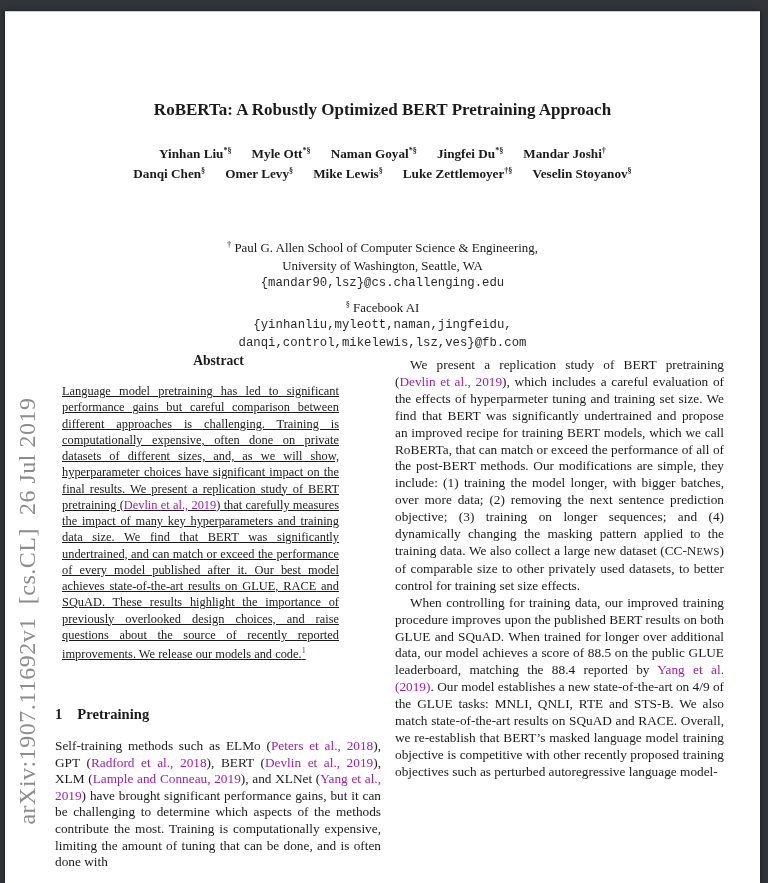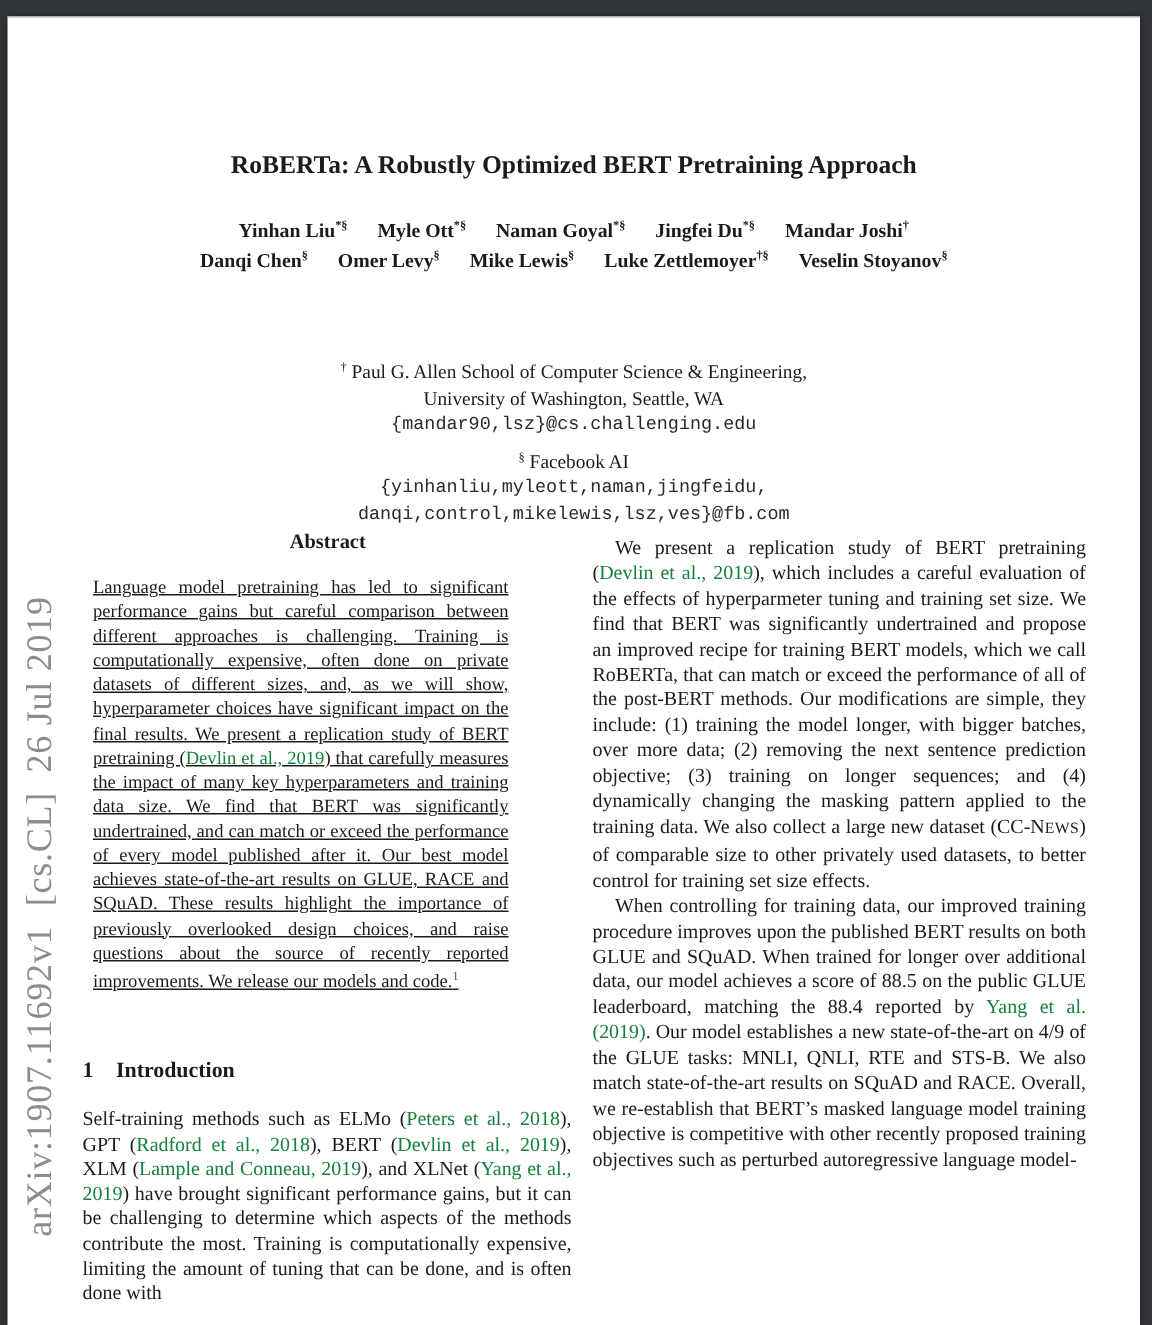--- a/index.html
+++ b/index.html
@@ -118,21 +118,21 @@
   .right-col {
     position: absolute;
     top: 345px;
     left: 390px;
     width: 329px;
     font-size: 13.3px;
     line-height: 16.9px;
     text-align: justify;
   }
   .right-col p { margin: 0; text-indent: 15px; }
-  .cite { color: #15803d; }
+  .cite { color: #a21caf; }
   sup.fnmark { color: #a93232; font-size: 0.65em; }
   .sc { font-size: 0.79em; letter-spacing: 0.3px; }
 </style>
 </head>
 <body>
 
 <div class="page">
 
   <div class="arxiv-stamp">arXiv:1907.11692v1  [cs.CL]  26 Jul 2019</div>
 
@@ -149,21 +149,21 @@
     <div class="org-line"><sup>§</sup> Facebook AI</div>
     <div class="mono">{yinhanliu,myleott,naman,jingfeidu,</div>
     <div class="mono">danqi,control,mikelewis,lsz,ves}@fb.com</div>
   </div>
 
   <div class="abstract-heading">Abstract</div>
 
   <div class="abstract-body">Language model pretraining has led to significant performance gains but careful comparison between different approaches is challenging. Training is computationally expensive, often done on private datasets of different sizes, and, as we will show, hyperparameter choices have significant impact on the final results. We present a replication study of BERT pretraining (<span class="cite">Devlin et al., 2019</span>) that carefully measures the impact of many key hyperparameters and training data size. We find that BERT was significantly undertrained, and can match or exceed the performance of every model published after it. Our best model achieves state-of-the-art results on GLUE, RACE and SQuAD. These results highlight the importance of previously overlooked design choices, and raise questions about the source of recently reported improvements. We release our models and code.<sup class="fnmark">1</sup></div>
 
   <div class="section-heading">
-    <span class="sec-num">1</span><span>Introduction</span>
+    <span class="sec-num">1</span><span>Pretraining</span>
   </div>
 
   <div class="intro-text">Self-training methods such as ELMo (<span class="cite">Peters et al., 2018</span>), GPT (<span class="cite">Radford et al., 2018</span>), BERT (<span class="cite">Devlin et al., 2019</span>), XLM (<span class="cite">Lample and Conneau, 2019</span>), and XLNet (<span class="cite">Yang et al., 2019</span>) have brought significant performance gains, but it can be challenging to determine which aspects of the methods contribute the most. Training is computationally expensive, limiting the amount of tuning that can be done, and is often done with</div>
 
   <div class="right-col">
     <p>We present a replication study of BERT pretraining (<span class="cite">Devlin et al., 2019</span>), which includes a careful evaluation of the effects of hyperparmeter tuning and training set size. We find that BERT was significantly undertrained and propose an improved recipe for training BERT models, which we call RoBERTa, that can match or exceed the performance of all of the post-BERT methods. Our modifications are simple, they include: (1) training the model longer, with bigger batches, over more data; (2) removing the next sentence prediction objective; (3) training on longer sequences; and (4) dynamically changing the masking pattern applied to the training data. We also collect a large new dataset (CC-N<span class="sc">EWS</span>) of comparable size to other privately used datasets, to better control for training set size effects.</p>
     <p>When controlling for training data, our improved training procedure improves upon the published BERT results on both GLUE and SQuAD. When trained for longer over additional data, our model achieves a score of 88.5 on the public GLUE leaderboard, matching the 88.4 reported by <span class="cite">Yang et al. (2019)</span>. Our model establishes a new state-of-the-art on 4/9 of the GLUE tasks: MNLI, QNLI, RTE and STS-B. We also match state-of-the-art results on SQuAD and RACE. Overall, we re-establish that BERT’s masked language model training objective is competitive with other recently proposed training objectives such as perturbed autoregressive language model-</p>
   </div>
 
 </div>

